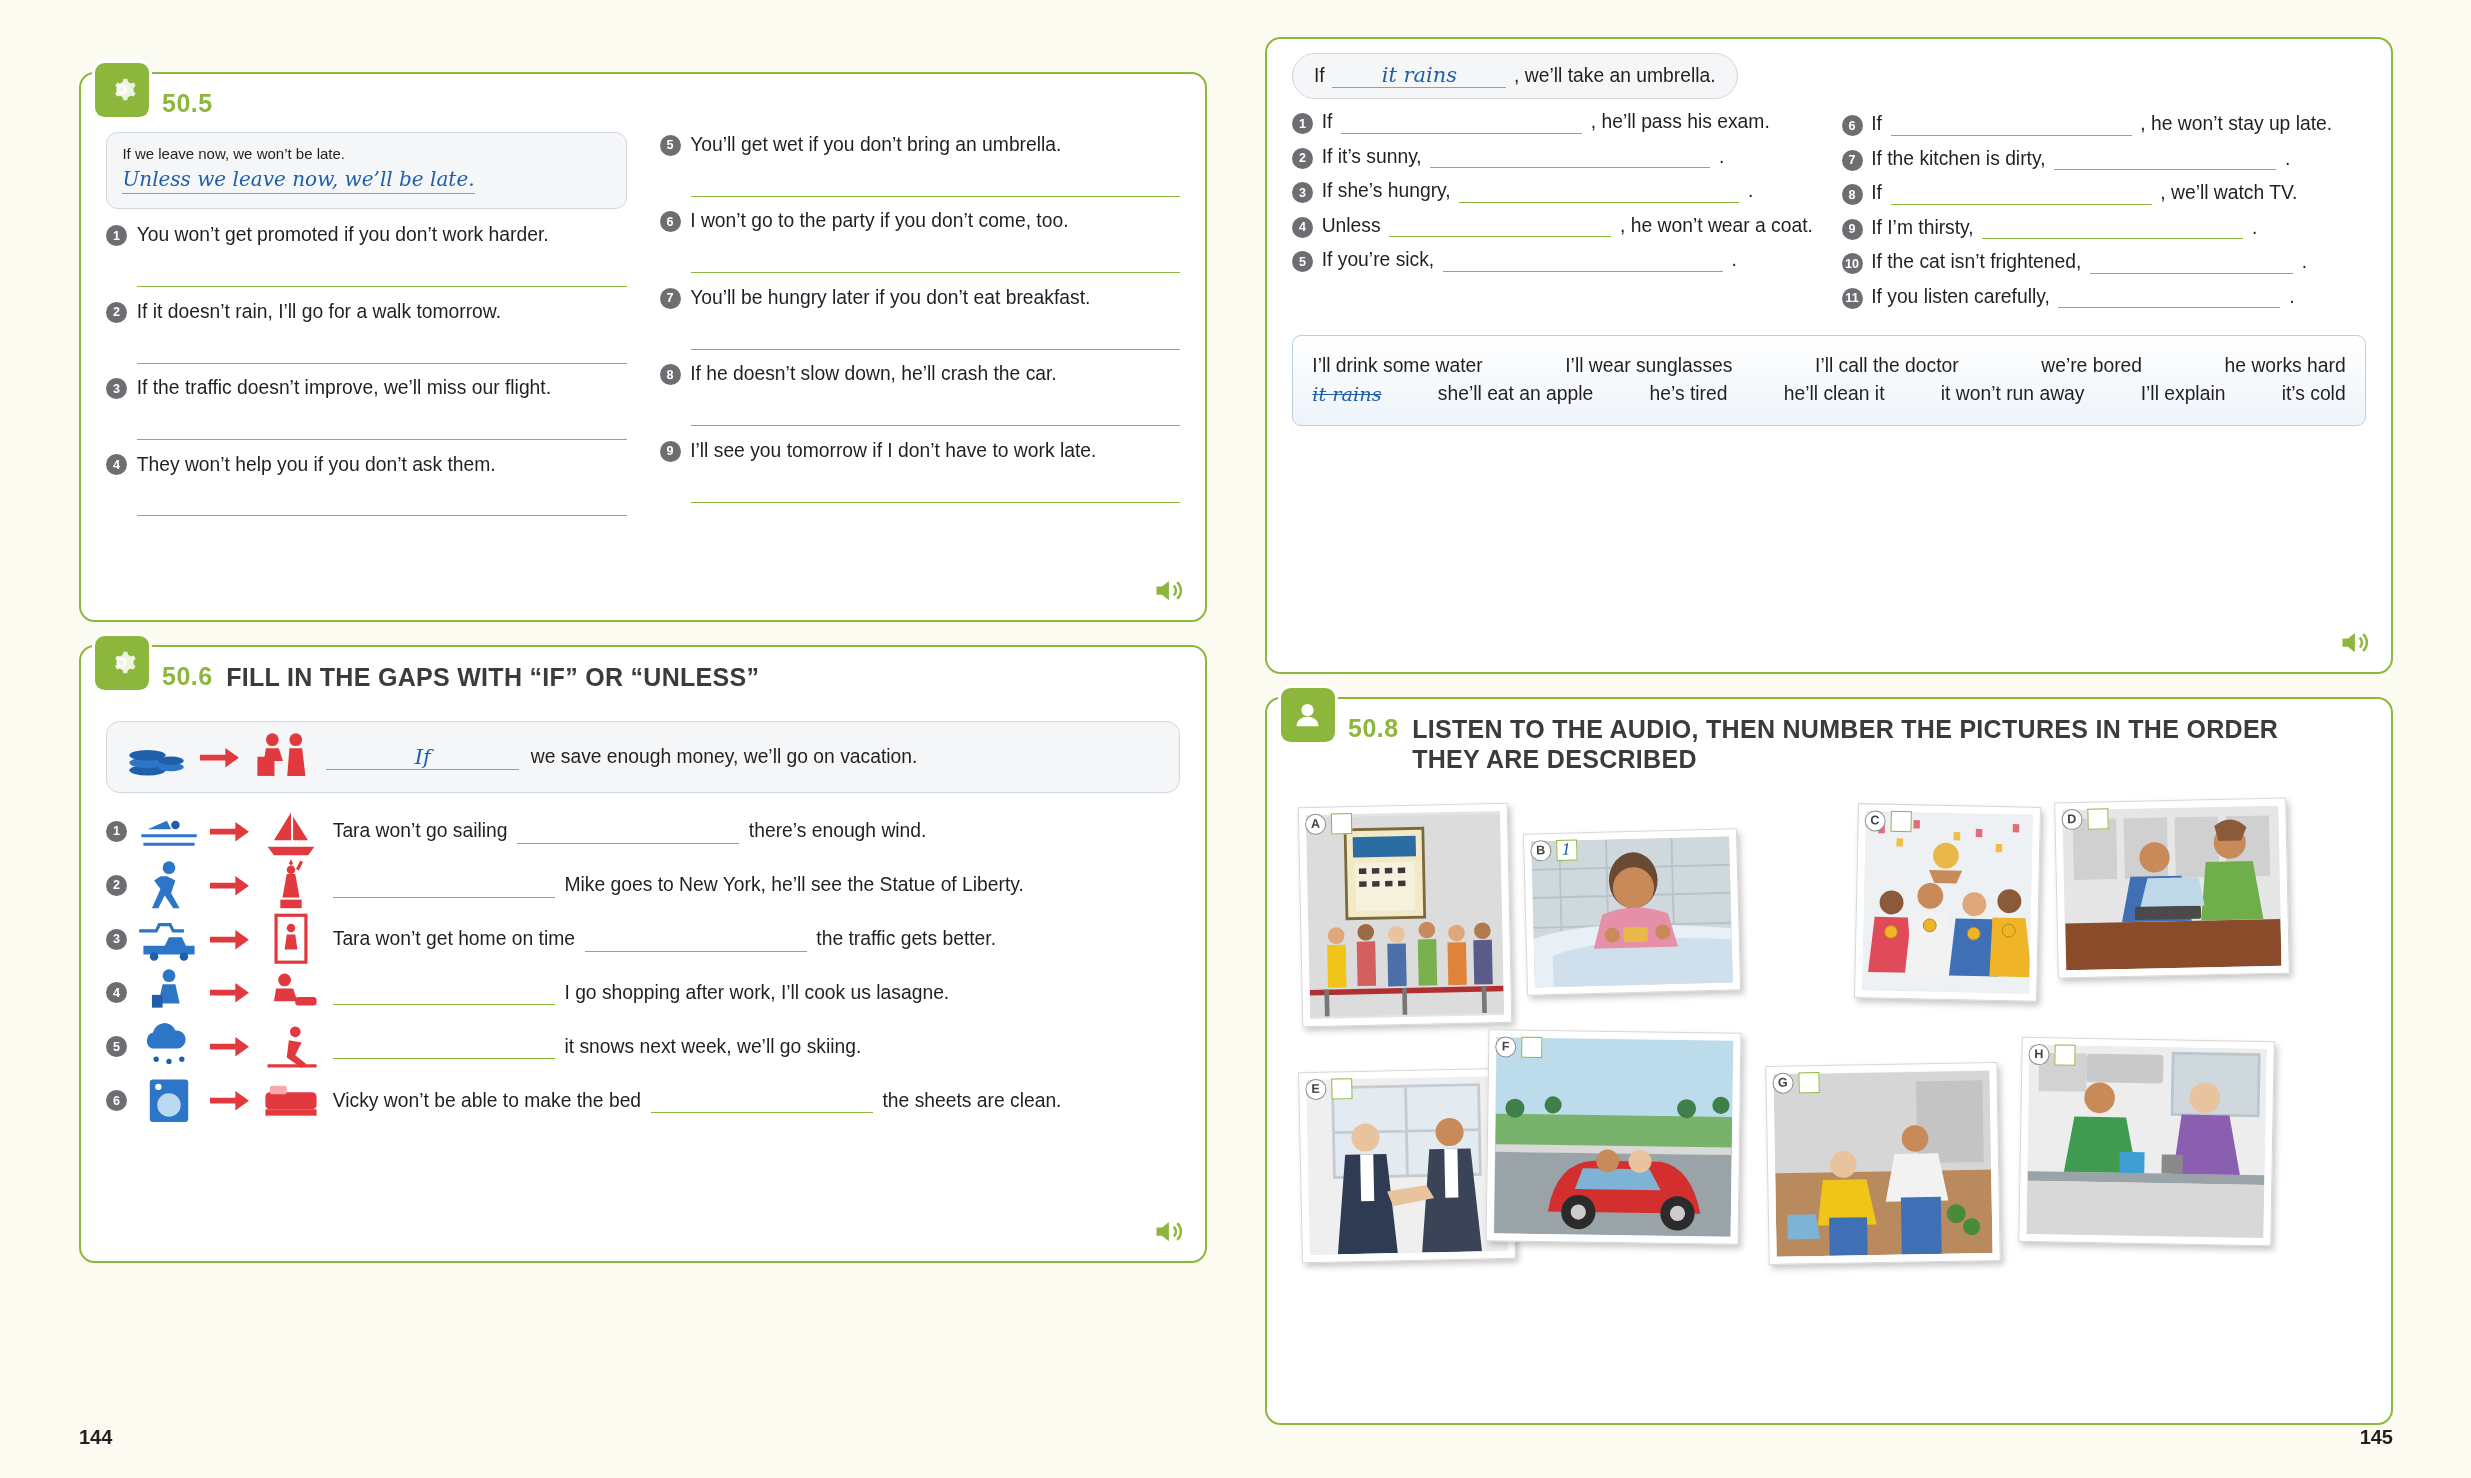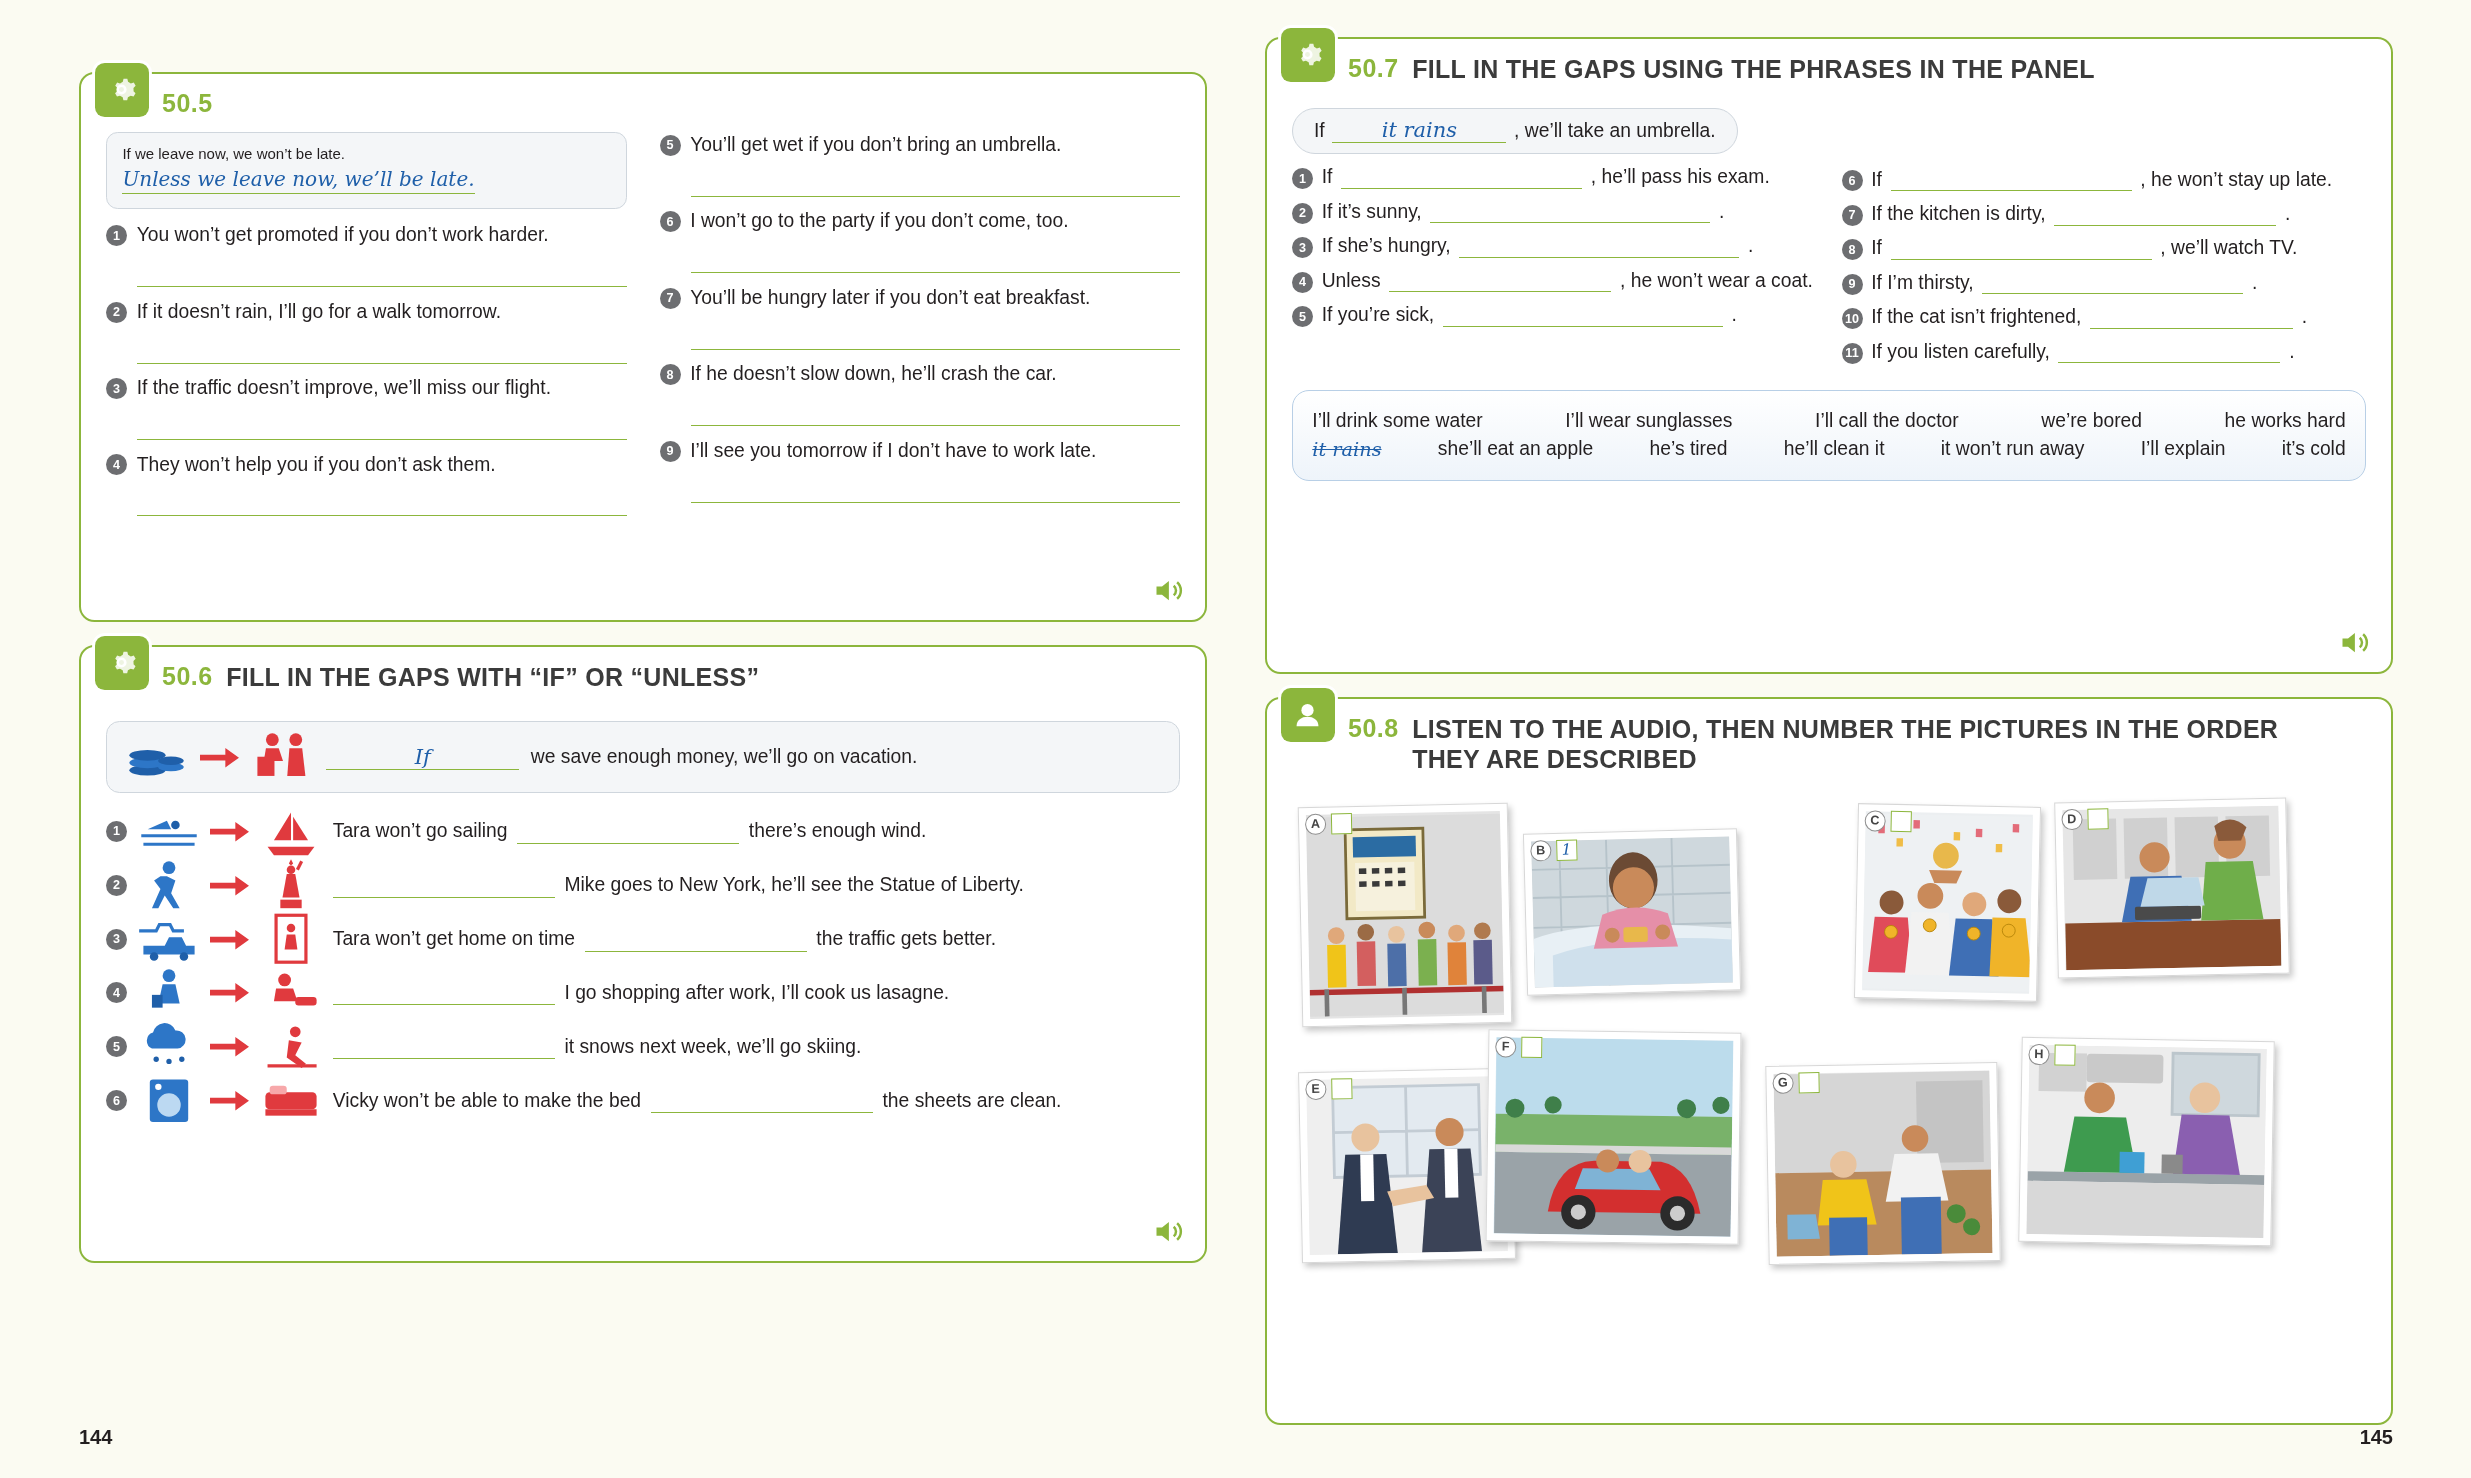--- a/index.html
+++ b/index.html
@@ -107,21 +107,21 @@
   .ex7-example {
     border:1.9px solid #cfd6dd; border-radius: 25px; background:#f4f6f8;
     padding: 9.7px 21px; display:inline-flex; align-items:center; gap:7.7px;
     font-size:19.3px; margin-bottom: 11.6px;
   }
   .gap { display:inline-block; border-bottom:1.9px solid #8cb63c; height:23px; vertical-align:bottom; }
   .g210{width:203px} .g230{width:222px} .g250{width:241px} .g270{width:261px}
   .g290{width:280px}
   .q7row { display:flex; align-items:center; gap:8.7px; margin-bottom: 10.6px; font-size:19.3px; }
   .panel {
-    border:1.9px solid #b8cfe6; border-radius: 17px;
+    border:1.9px solid #b8cfe6; border-radius: 9px;
     background: linear-gradient(#ffffff, #eef4fa);
     padding: 13.5px 19.3px; margin-top: 15.4px;
   }
   .panel-row { display:flex; justify-content:space-between; gap:17.4px; margin: 5.8px 0; }
   .chip { font-size: 19.3px; white-space:nowrap; }
   .chip.used { text-decoration: line-through; color:#1f5fa9; font-family:"DejaVu Serif",serif; font-style:italic; }
 
   
   .photos { position:relative; height: 676px; margin-top: 5.8px; }
   .photo {
@@ -426,30 +426,20 @@
           </svg>
       </div>
     </div>
 
     <div class="pagenum l">144</div>
   </div>
 
   <div class="half right">
 
     <div class="card" style="height:637px;">
-      <div class="card-head">
-        <div class="badge">
-          <svg viewBox="0 0 24 24" fill="#ffffff">
-              <path d="M12 8.5a3.5 3.5 0 100 7 3.5 3.5 0 000-7zm0 5.2a1.7 1.7 0 110-3.4 1.7 1.7 0 010 3.4z"></path>
-              <path d="M20.3 13.1l-.1-2.2 1.5-1.4-1.3-2.3-2 .6-1.9-1.1-.5-2h-2.6l-.5 2-1.9 1.1-2-.6-1.3 2.3 1.5 1.4-.1 2.2-1.5 1.4 1.3 2.3 2-.6 1.9 1.1.5 2h2.6l.5-2 1.9-1.1 2 .6 1.3-2.3-1.5-1.4z" opacity=".85"></path>
-            </svg>
-        </div>
-        <div class="ex-num">50.7</div>
-        <div class="ex-title">FILL IN THE GAPS USING THE PHRASES IN THE PANEL</div>
-      </div>
       <div class="card-body" style="padding-top:13.5px;">
         <div class="cols" style="gap:25px;">
           <div class="col">
             <div class="ex7-example">
               <span>If</span>
               <span class="blank w180" style="text-align:center;">
                 <span class="handwriting">it rains</span>
               </span>
               <span>, we’ll take an umbrella.</span>
             </div>

